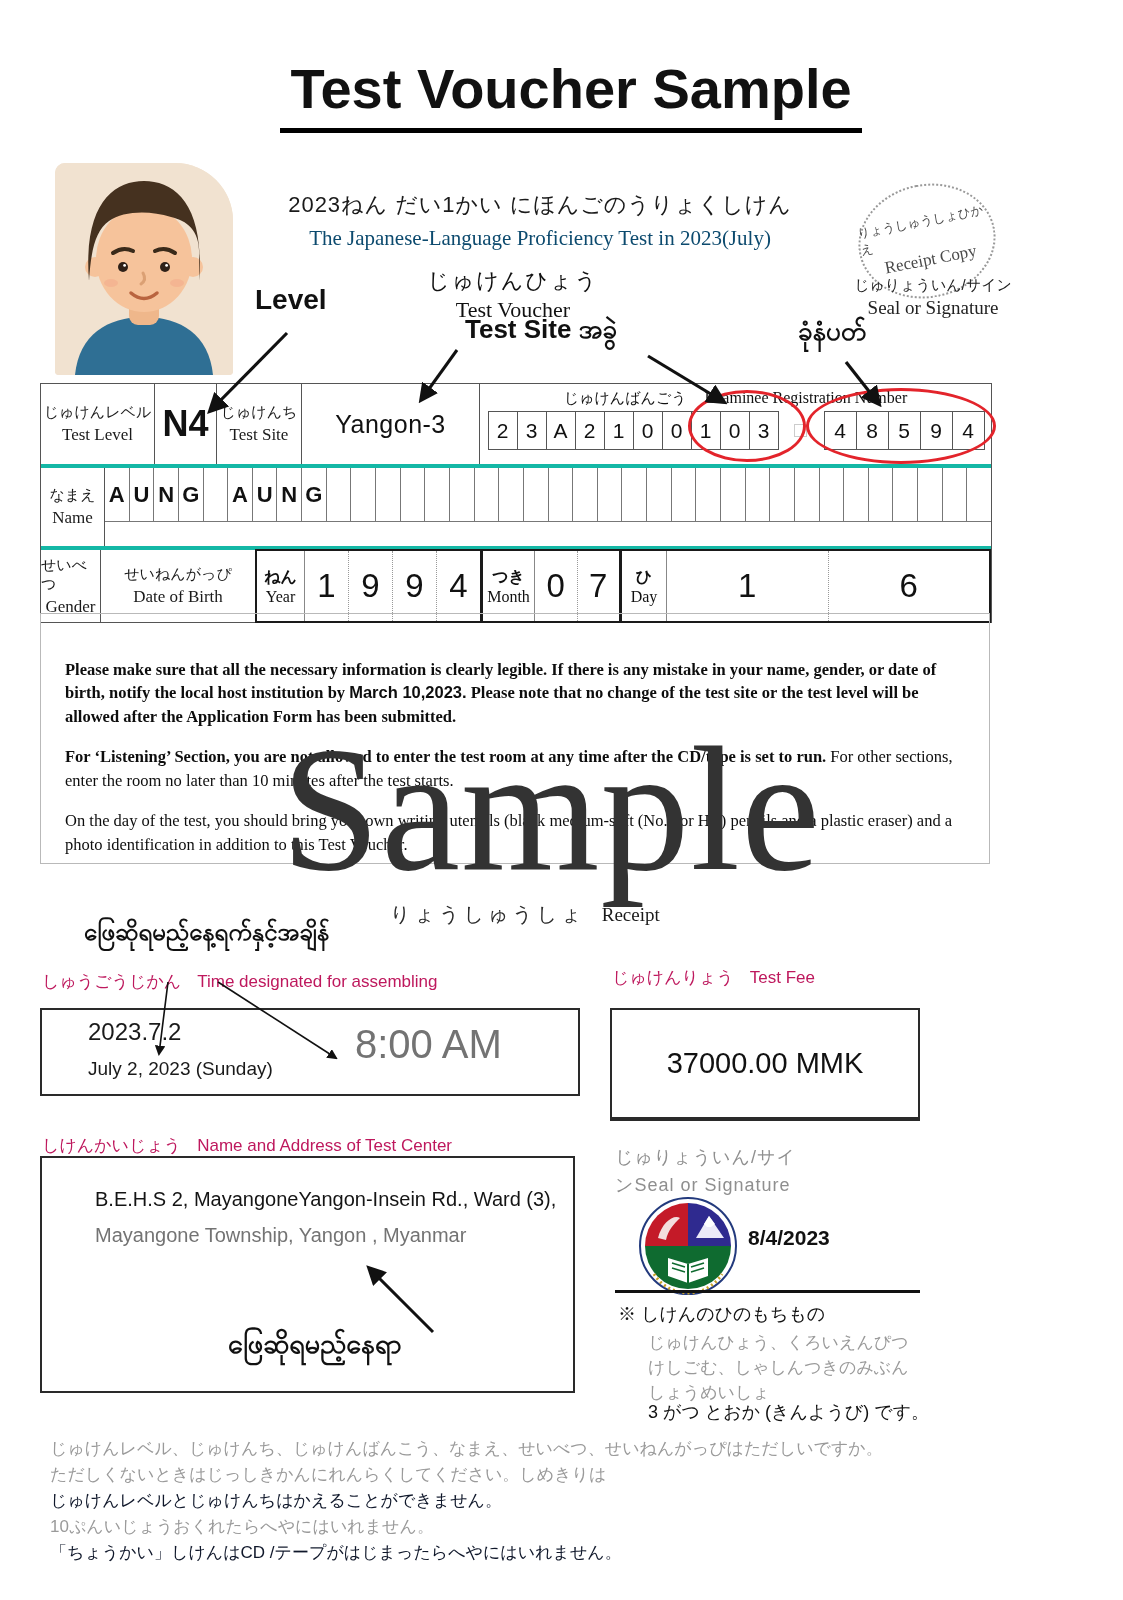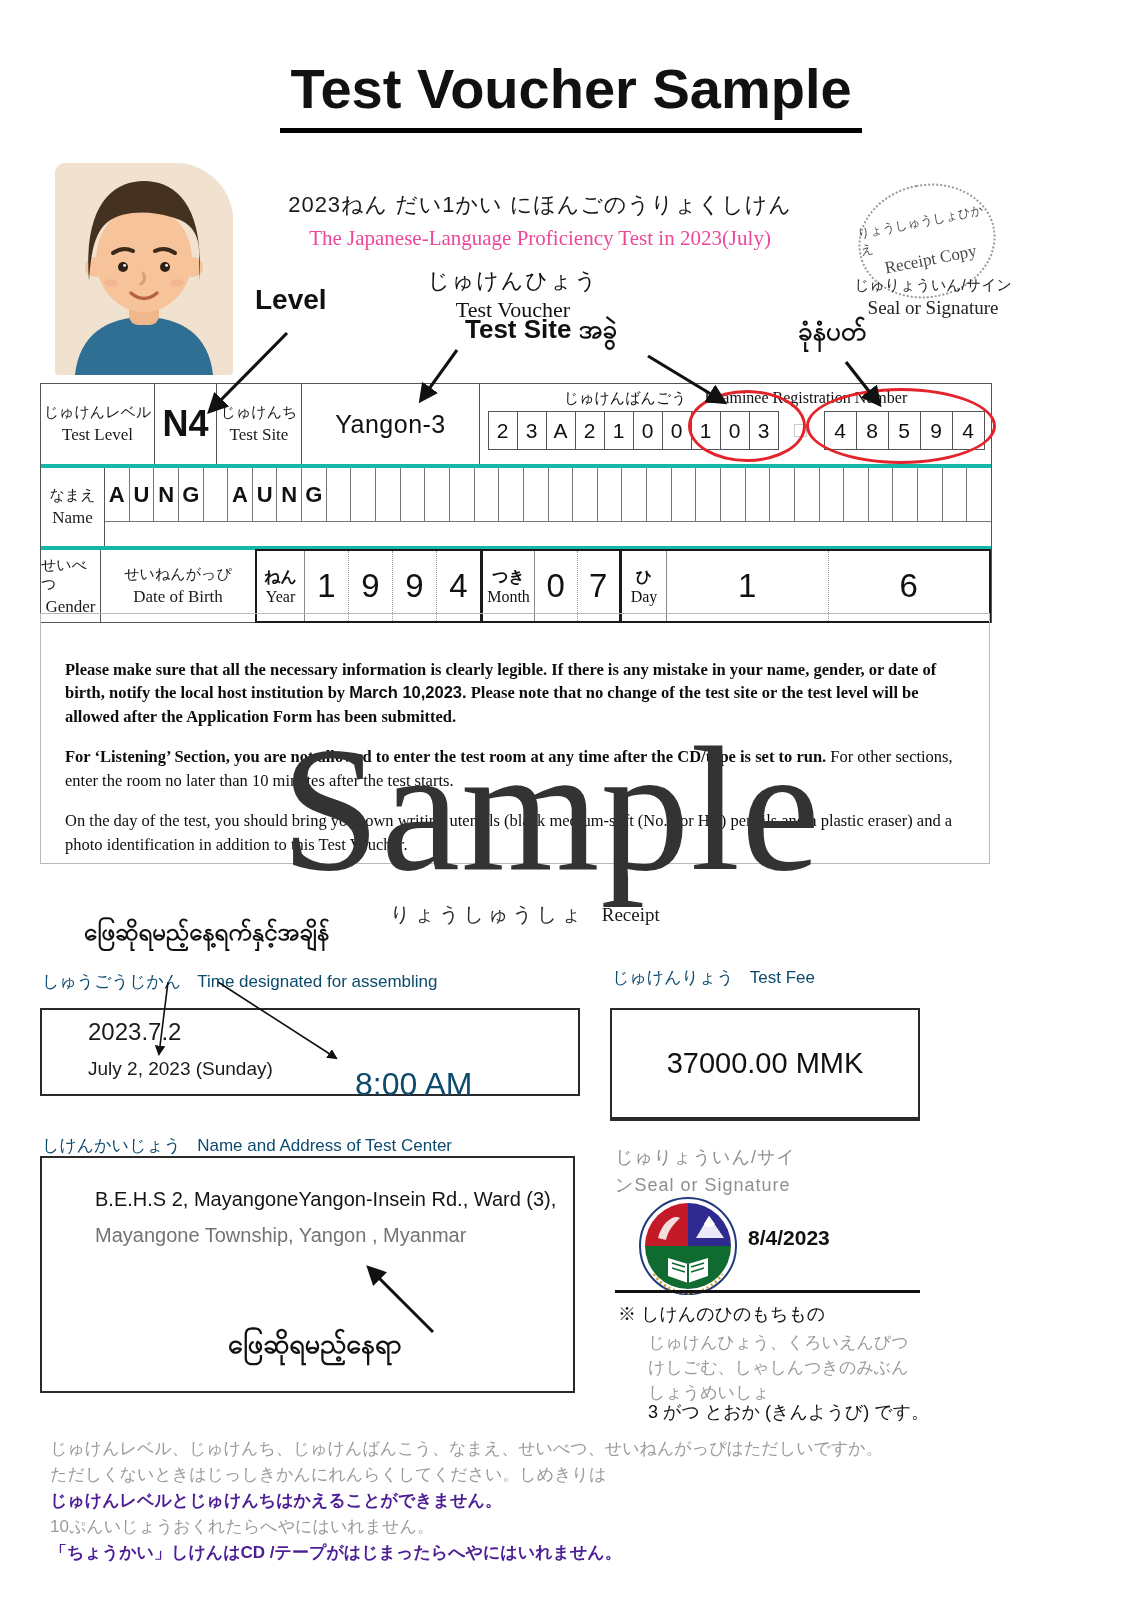--- a/index.html
+++ b/index.html
@@ -12,21 +12,21 @@
   .title span{display:inline-block;font-size:56px;font-weight:700;letter-spacing:0px;
               border-bottom:5px solid #000;padding:0 10px 7px 10px;}
 
   
   .avatar{left:55px;top:163px;width:178px;height:212px;border-radius:10px 58px 4px 4px;
           overflow:hidden;background:#f1e2d0;}
 
   
   .hdr{left:240px;top:190px;width:600px;text-align:center;}
   .hdr .jp{font-size:22px;letter-spacing:1px;color:#1a1a1a;}
-  .hdr .en{font-family:"Liberation Serif",serif;font-size:21px;margin-top:6px;color:#ec4899;}
+  .hdr .en{font-family:"Liberation Serif",serif;font-size:21px;margin-top:6px;color:#0c4a6e;}
 
   
   .stamp{left:858px;top:184px;width:134px;height:110px;border:2px dotted #999;border-radius:50%;
          transform:rotate(-11deg);display:flex;flex-direction:column;align-items:center;
          justify-content:center;color:#4a4a4a;}
   .stamp .jp{font-size:12.5px;}
   .stamp .en{font-family:"Liberation Serif",serif;font-size:17px;margin-top:3px;}
   .sealtop{left:848px;top:276px;width:170px;text-align:center;color:#222;}
   .sealtop .jp{font-size:15px;}
   .sealtop .en{font-family:"Liberation Serif",serif;font-size:19px;margin-top:2px;}
@@ -96,26 +96,26 @@
 
   
   .wm{left:281px;top:712px;font-family:"Liberation Serif",serif;font-size:178px;line-height:1.1;
       color:#333;z-index:3;letter-spacing:1px;}
 
   
   .rcpt-head{left:390px;top:901px;display:flex;gap:16px;align-items:baseline;z-index:2;}
   .rcpt-head .jp{font-size:20px;letter-spacing:4px;color:#2b2b2b;}
   .rcpt-head .en{font-family:"Liberation Serif",serif;font-size:19px;color:#1a1a1a;}
   .my-datetime{left:84px;top:916px;font-size:24px;font-weight:700;z-index:4;}
-  .glabel{display:flex;gap:16px;align-items:baseline;color:#0c4a6e;font-size:17px;}
+  .glabel{display:flex;gap:16px;align-items:baseline;color:#be185d;font-size:17px;}
   .asm-label{left:42px;top:970px;}
   .asm-box{left:40px;top:1008px;width:540px;height:88px;border:2px solid #2a2a2a;box-sizing:border-box;}
   .asm-date{left:88px;top:1018px;font-size:24px;color:#1a1a1a;}
   .asm-date2{left:88px;top:1058px;font-size:19px;color:#1a1a1a;}
-  .asm-time{left:355px;top:1022px;font-size:32px;color:#0c4a6e;margin-top:44px;}
+  .asm-time{left:355px;top:1022px;font-size:40px;color:#737373;}
   .fee-label{left:612px;top:966px;}
   .fee-box{left:610px;top:1008px;width:310px;height:113px;border:2px solid #2a2a2a;
            border-bottom-width:4px;box-sizing:border-box;display:flex;align-items:center;justify-content:center;}
   .fee-amt{font-size:29px;color:#111;}
   .ctr-label{left:42px;top:1134px;}
   .ctr-box{left:40px;top:1156px;width:535px;height:237px;border:2px solid #2a2a2a;box-sizing:border-box;}
   .addr1{left:95px;top:1188px;font-size:20px;color:#141414;}
   .addr2{left:95px;top:1224px;font-size:20px;color:#737373;}
   .my-venue{left:228px;top:1326px;font-size:27px;font-weight:700;z-index:4;}
 
@@ -123,21 +123,21 @@
   .logo{left:638px;top:1196px;width:100px;height:100px;}
   .sealdate{left:748px;top:1226px;font-size:21px;font-weight:700;color:#111;}
   .rule{left:615px;top:1290px;width:305px;height:3px;background:#111;}
   .belong-h{left:618px;top:1302px;font-size:18px;color:#111;}
   .belong-items{left:648px;top:1330px;font-size:17px;color:#9a9a9a;line-height:25px;}
   .belong-dl{left:648px;top:1400px;font-size:18px;color:#111;}
 
   
   .footer{left:50px;top:1436px;width:920px;font-size:17px;line-height:26px;}
   .fn{color:#9a9a9a;}
-  .fn.bold{color:#4c1d95;font-weight:700;}
+  .fn.bold{color:#0f172a;font-weight:400;}
 
   svg.overlay{position:absolute;left:0;top:0;z-index:5;pointer-events:none;}
 </style>
 </head>
 <body>
 
 <div class="page">
 
   <div class="abs title">
     <span>Test Voucher Sample</span>

